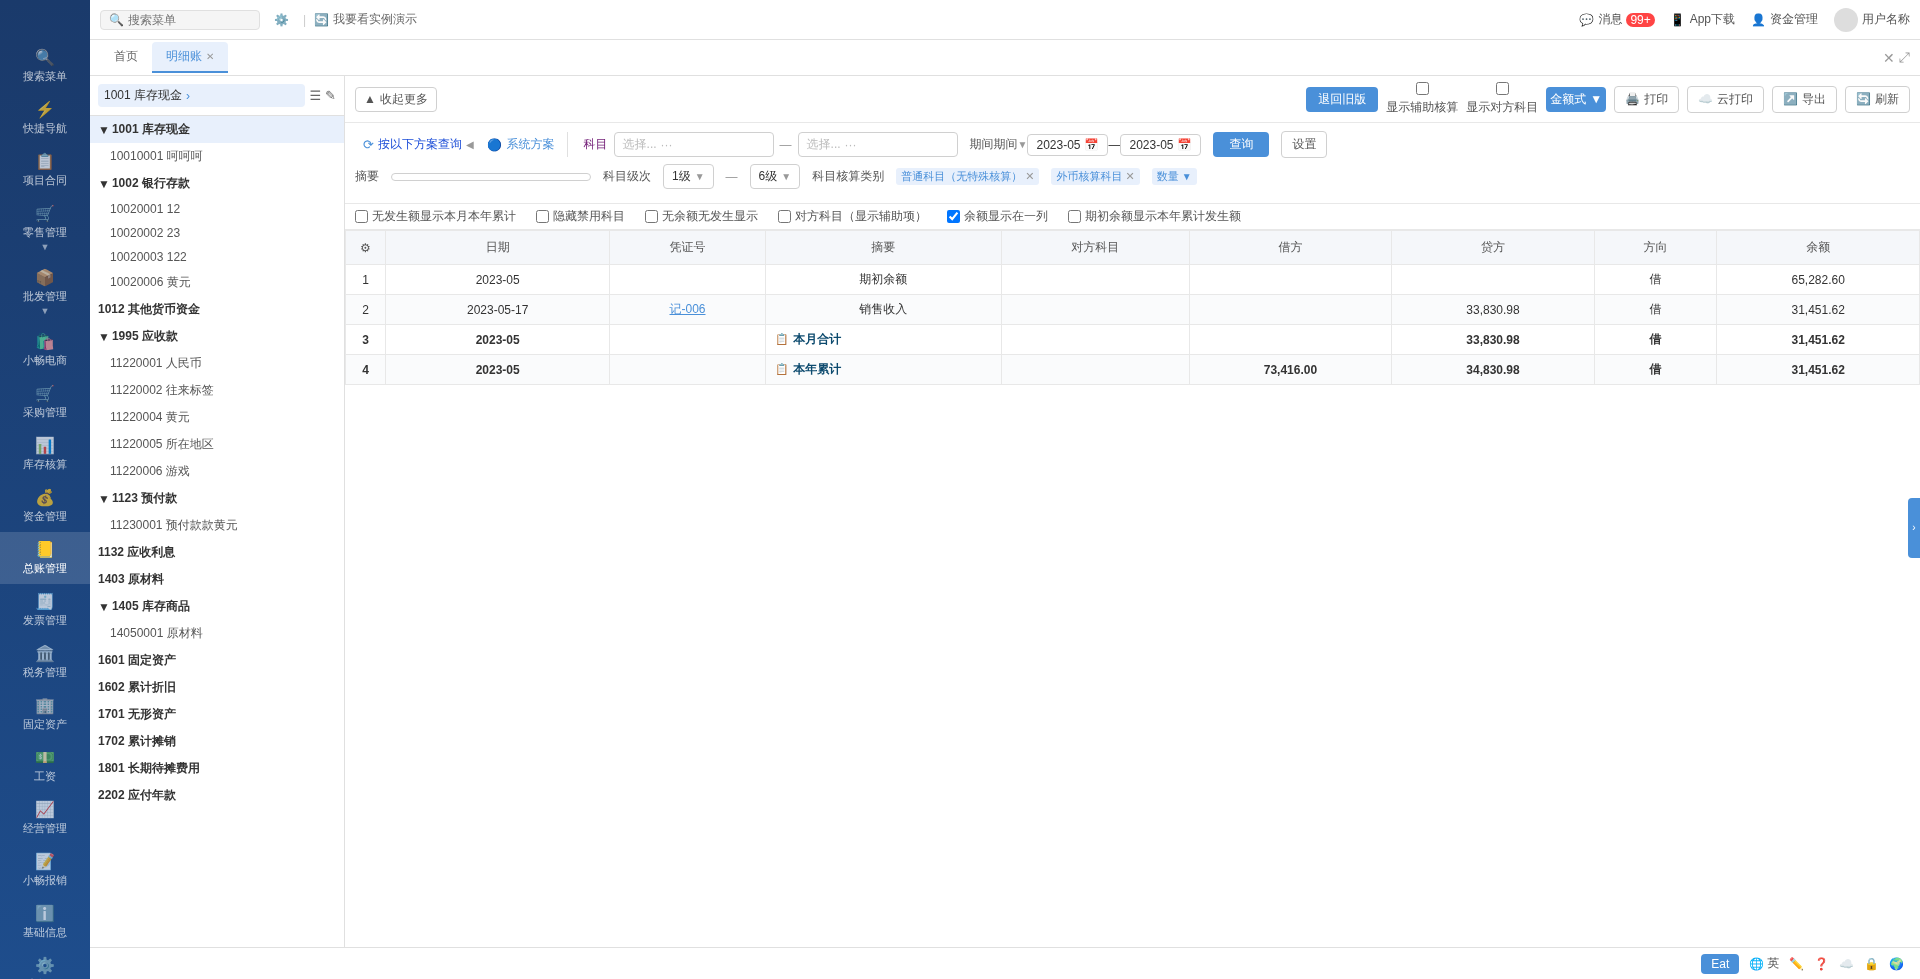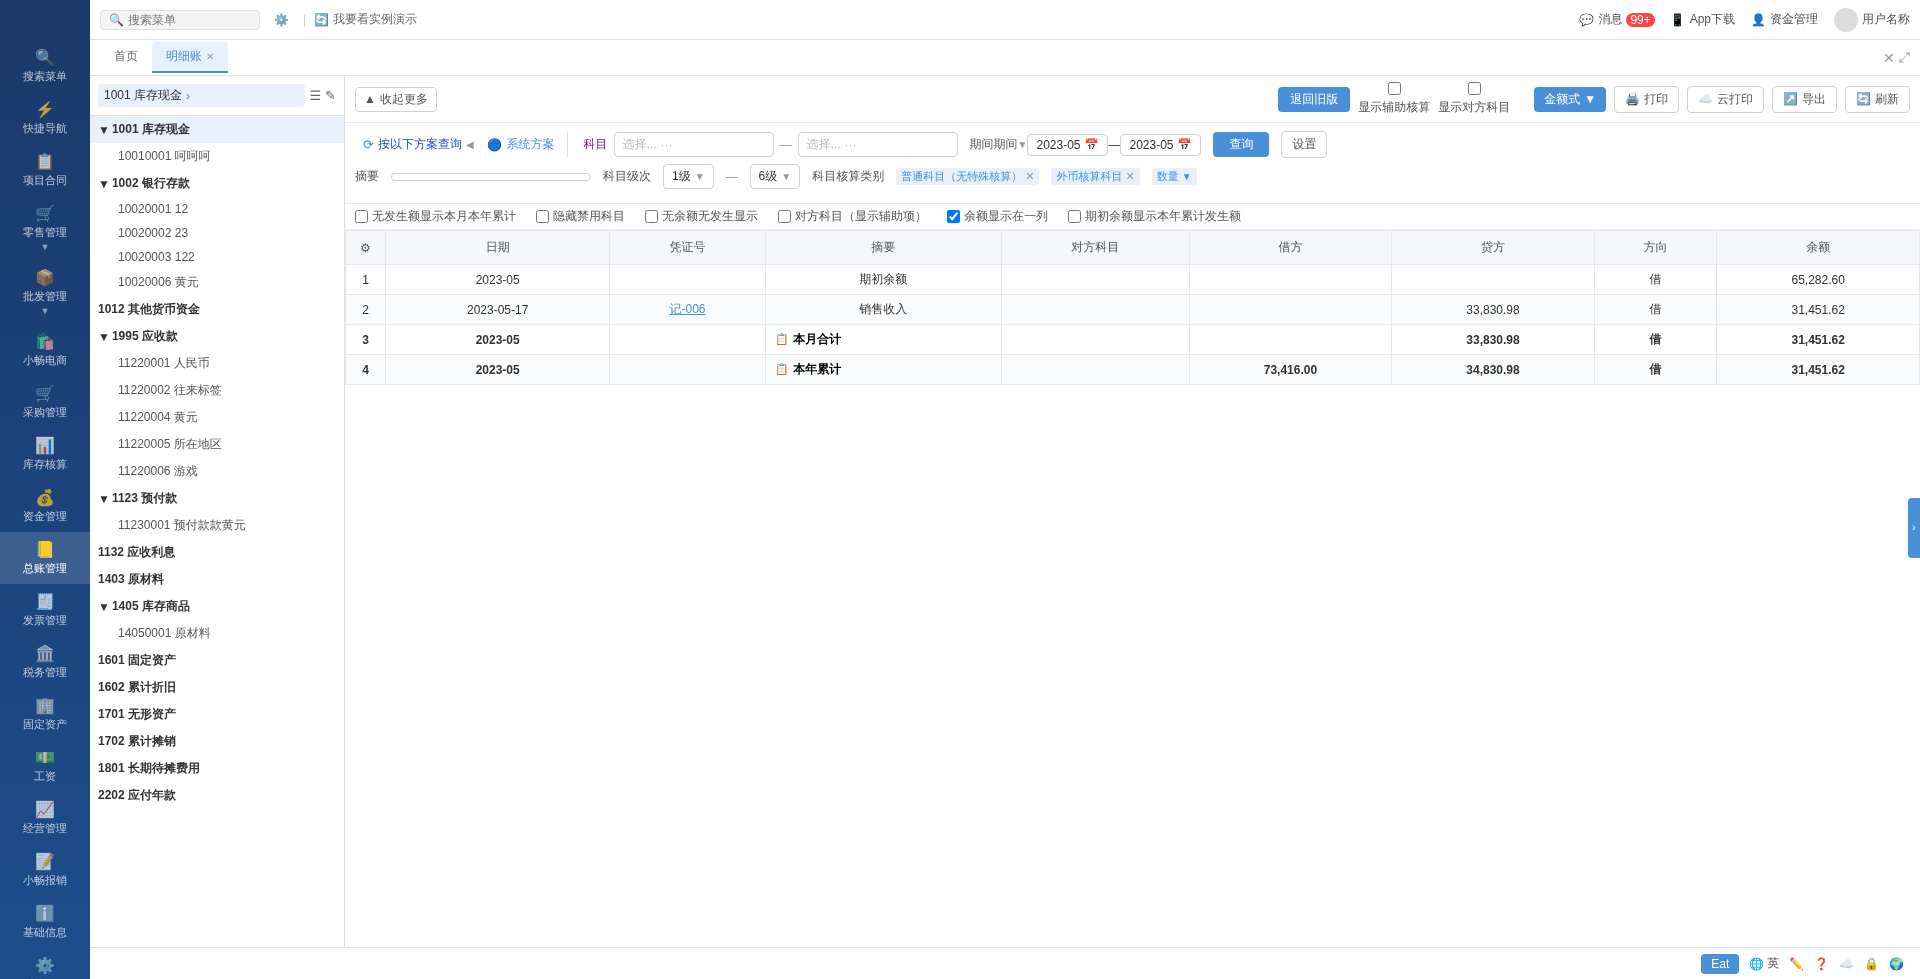--- a/index.html
+++ b/index.html
@@ -52,34 +52,34 @@
     
     .left-panel { position: absolute; top: 0; left: 0; width: 255px; bottom: 0; background: #fff; border-right: 1px solid #e0e0e0; display: flex; flex-direction: column; }
     .left-panel-header { display: flex; align-items: center; padding: 8px; border-bottom: 1px solid #e0e0e0; gap: 4px; }
     .account-selector { flex: 1; display: flex; align-items: center; background: #e8f0fc; border-radius: 4px; padding: 3px 6px; gap: 4px; font-size: 12px; color: #333; cursor: pointer; }
     .account-selector .arrow { color: #4a90d9; }
     .lp-btn { background: none; border: none; cursor: pointer; color: #666; font-size: 13px; }
     .subject-list { flex: 1; overflow-y: auto; font-size: 12px; }
     .subject-item { padding: 5px 8px; cursor: pointer; display: flex; align-items: center; gap: 2px; }
     .subject-item.active { background: #e8f0fc; color: #4a90d9; }
     .subject-item.parent { font-weight: bold; color: #333; }
-    .subject-item.child { padding-left: 28px; color: #555; }
+    .subject-item.child { padding-left: 20px; color: #555; }
     .left-panel-bottom { height: 16px; background: #f0f2f5; border-top: 1px solid #e0e0e0; display: flex; align-items: center; padding: 0 4px; }
     .scroll-bar-h { flex: 1; height: 8px; background: #e0e0e0; border-radius: 4px; }
 
     
     .right-content { position: absolute; top: 0; left: 255px; right: 0; bottom: 0; background: #fff; display: flex; flex-direction: column; }
 
     
     .toolbar-top { display: flex; align-items: center; padding: 6px 10px; border-bottom: 1px solid #e8e8e8; gap: 8px; flex-wrap: wrap; }
     .expand-btn { display: flex; align-items: center; gap: 4px; background: none; border: 1px solid #d0d0d0; border-radius: 4px; padding: 3px 8px; cursor: pointer; font-size: 12px; color: #555; }
     .toolbar-right { margin-left: auto; display: flex; align-items: center; gap: 8px; }
     .btn-primary { background: #4a90d9; color: #fff; border: none; border-radius: 4px; padding: 4px 12px; cursor: pointer; font-size: 12px; }
     .btn-outline { background: #fff; color: #555; border: 1px solid #d0d0d0; border-radius: 4px; padding: 4px 10px; cursor: pointer; font-size: 12px; display: flex; align-items: center; gap: 4px; }
-    .btn-dropdown { background: #4a90d9; color: #fff; border: none; border-radius: 4px; padding: 4px 10px; cursor: pointer; font-size: 12px; display: flex; align-items: center; gap: 4px; margin-left: 16px; }
+    .btn-dropdown { background: #4a90d9; color: #fff; border: none; border-radius: 4px; padding: 4px 4px; cursor: pointer; font-size: 12px; display: flex; align-items: center; gap: 4px; }
     .checkbox-group { display: flex; align-items: center; gap: 4px; font-size: 12px; color: #555; flex-direction: column; }
     .checkbox-group input { cursor: pointer; }
 
     
     .filter-area { padding: 8px 10px; border-bottom: 1px solid #e8e8e8; }
     .filter-row { display: flex; align-items: center; gap: 12px; margin-bottom: 6px; }
     .filter-input { border: 1px solid #d0d0d0; border-radius: 4px; padding: 3px 8px; font-size: 12px; color: #333; min-width: 160px; display: flex; align-items: center; gap: 4px; }
     .filter-select { border: 1px solid #d0d0d0; border-radius: 4px; padding: 3px 8px; font-size: 12px; color: #333; display: flex; align-items: center; gap: 4px; }
     .filter-tag { display: flex; align-items: center; gap: 3px; background: #e8f0fc; border-radius: 3px; padding: 1px 5px; font-size: 11px; color: #4a90d9; }
     .filter-tag .remove { color: #999; cursor: pointer; }
@@ -93,21 +93,21 @@
     .cb-item input { cursor: pointer; }
 
     
     .table-area { flex: 1; overflow: auto; }
     table { width: 100%; border-collapse: collapse; }
     th { background: #f5f7fa; font-size: 12px; color: #555; padding: 8px 10px; border: 1px solid #e8e8e8; text-align: center; font-weight: normal; position: sticky; top: 0; z-index: 10; }
     td { font-size: 12px; color: #333; padding: 6px 10px; border: 1px solid #e8e8e8; text-align: center; }
     tr.bold td { font-weight: bold; }
     tr:nth-child(even) { background: #fafbfc; }
     .voucher-link { color: #4a90d9; cursor: pointer; text-decoration: underline; }
-    .summary-blue { display: flex; align-items: center; gap: 4px; color: #000000; font-family: Liberation Mono, monospace; }
+    .summary-blue { display: flex; align-items: center; gap: 4px; color: #0c4a6e; font-family: Liberation Mono, monospace; }
     .summary-blue::before { content: '📋'; font-size: 11px; }
 
     
     .right-expand { position: absolute; right: 0; top: 50%; transform: translateY(-50%); width: 12px; background: #4a90d9; cursor: pointer; display: flex; align-items: center; justify-content: center; border-radius: 4px 0 0 4px; height: 60px; color: #fff; font-size: 10px; }
 
     
     .bottom-bar { position: fixed; bottom: 0; left: 90px; right: 0; height: 32px; background: #fff; border-top: 1px solid #e0e0e0; display: flex; align-items: center; justify-content: flex-end; padding: 0 16px; gap: 10px; z-index: 50; }
     .bottom-btn { display: flex; align-items: center; gap: 3px; cursor: pointer; color: #555; font-size: 12px; background: none; border: none; }
     .bottom-btn-primary { background: #4a90d9; color: #fff; border-radius: 4px; padding: 3px 10px; font-size: 12px; cursor: pointer; border: none; }
 

